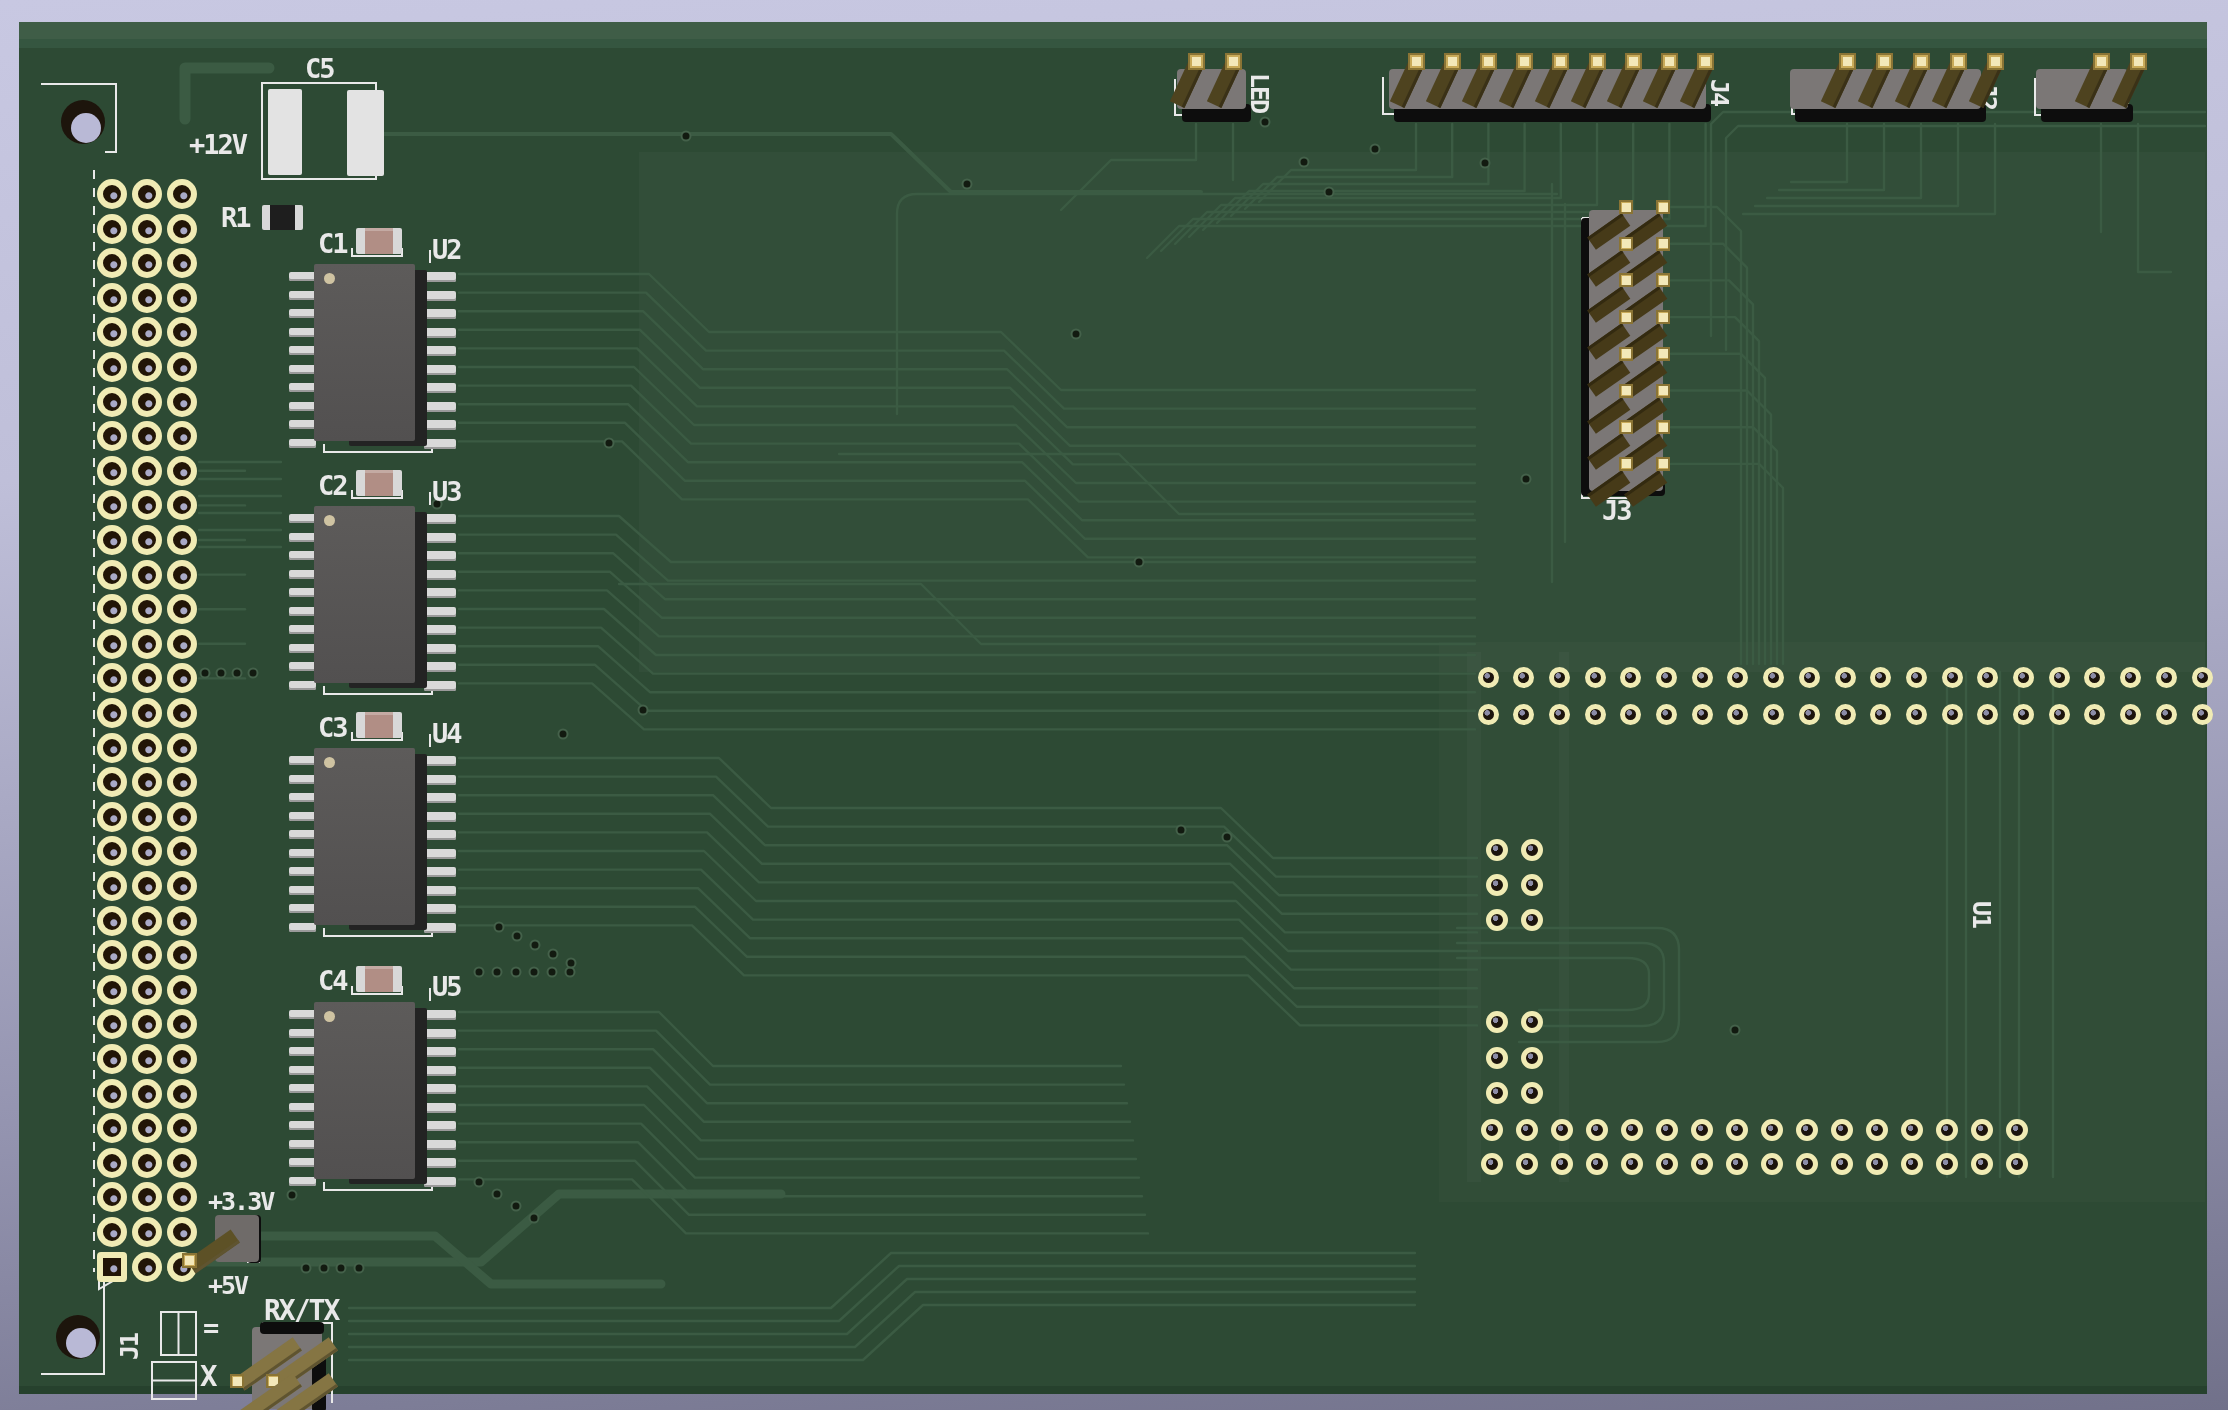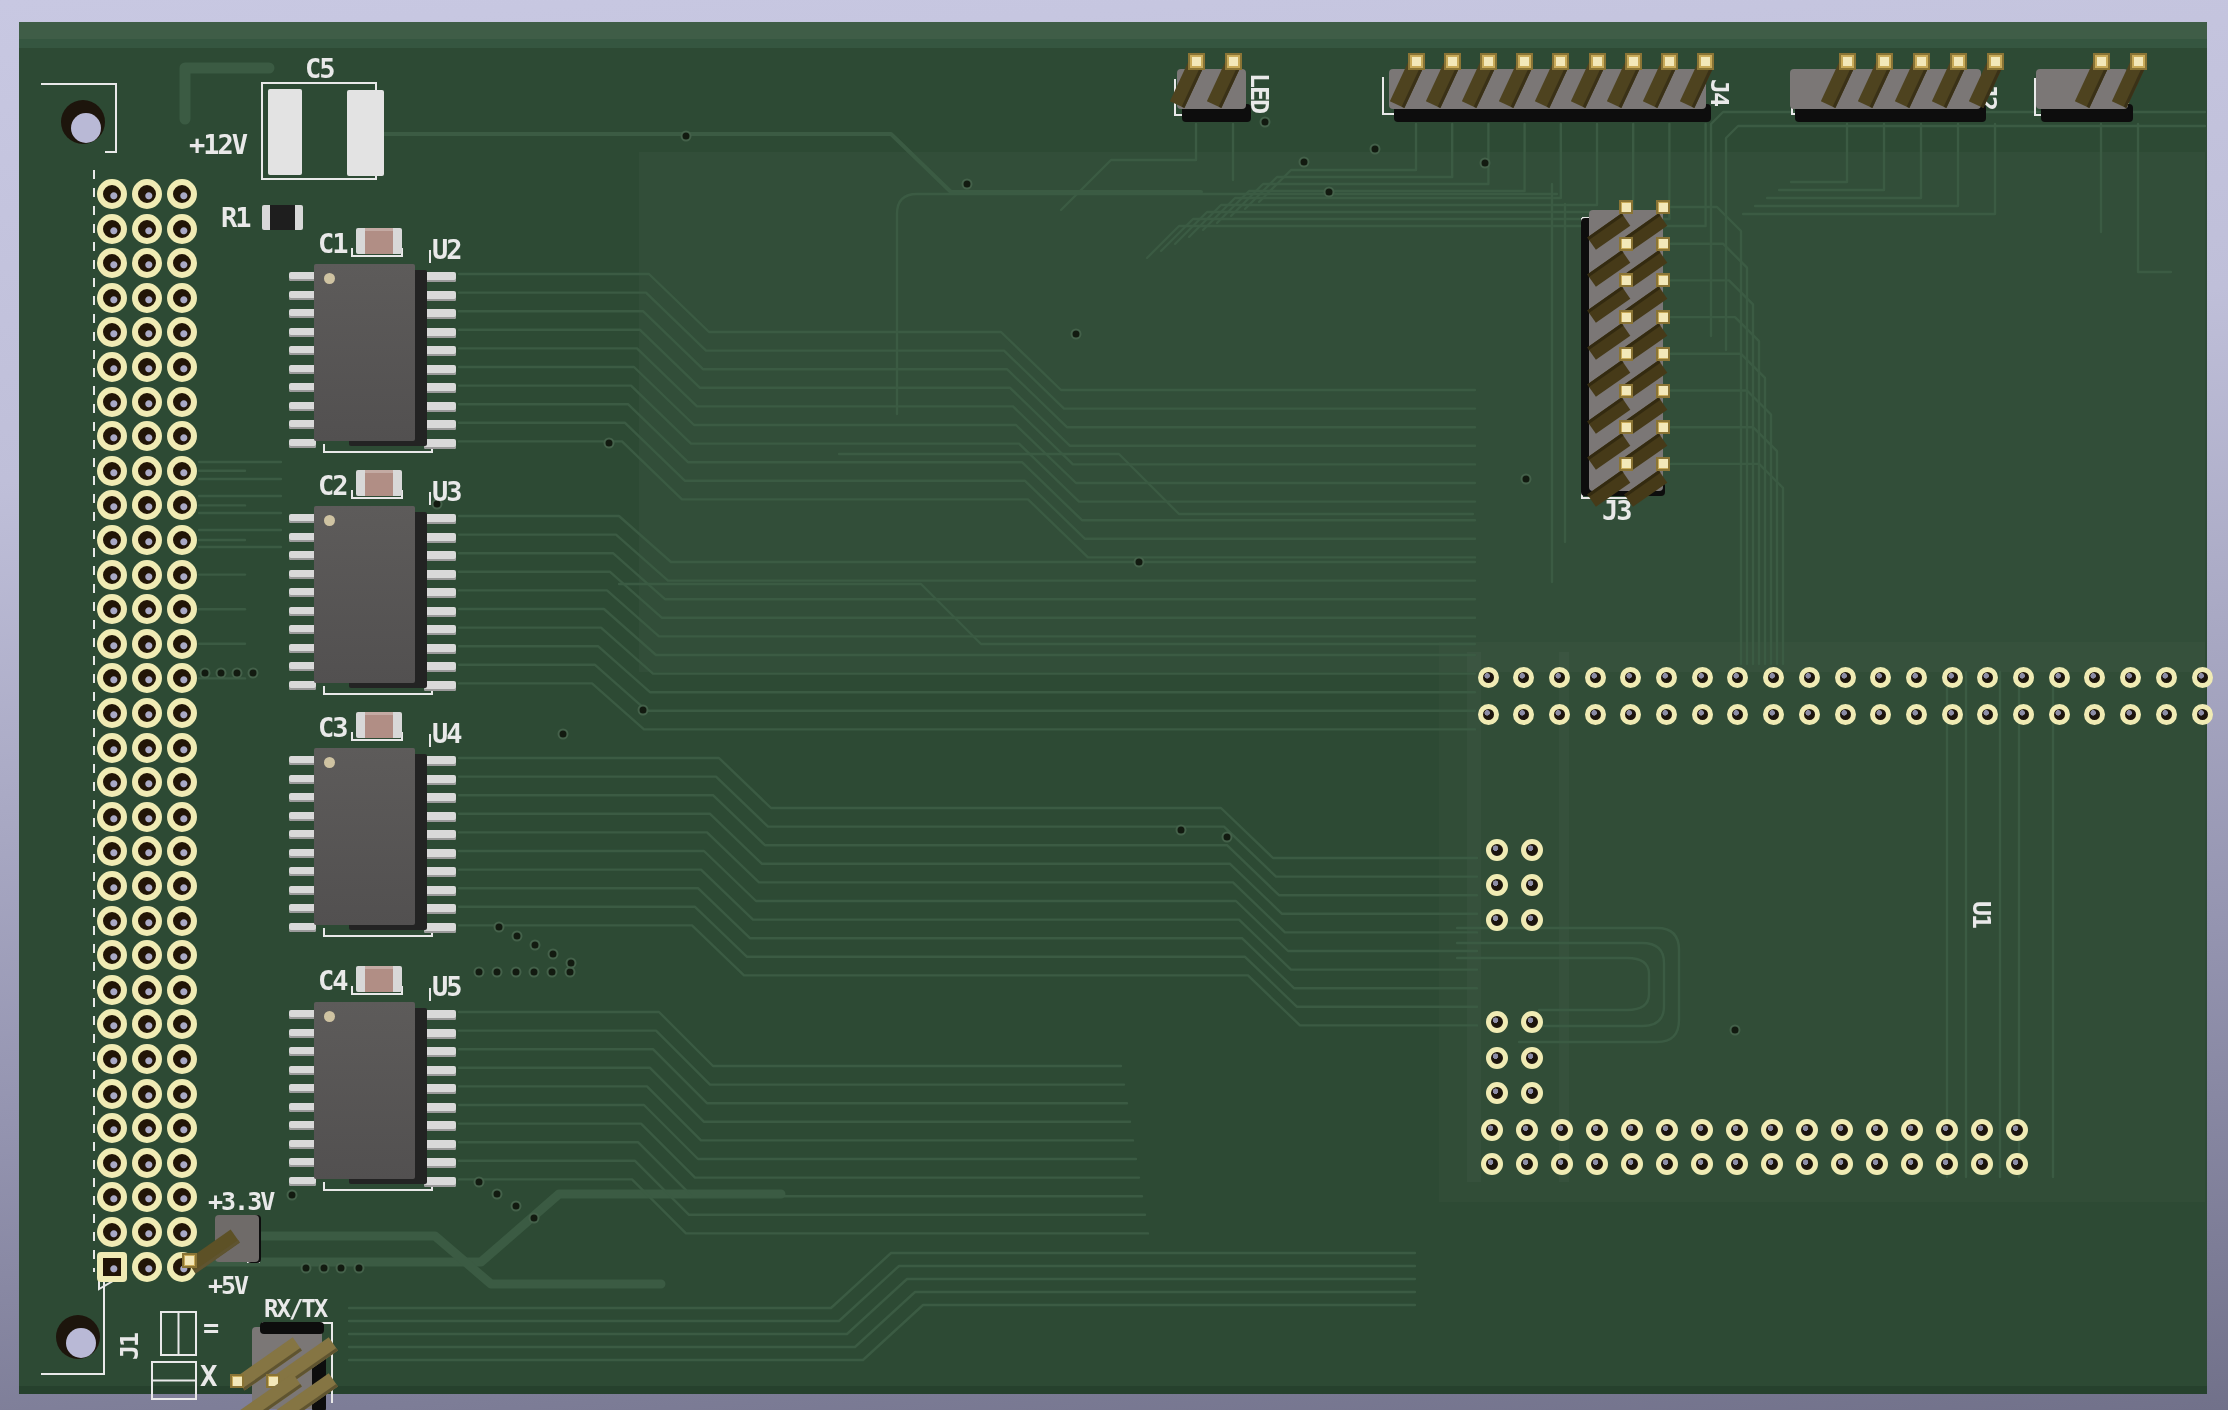--- a/index.html
+++ b/index.html
@@ -253,21 +253,21 @@
         <div class="sl" style="left: 299px; top: 945px; font-size: 27px;">C4</div>
         <div class="sl" style="left: 413px; top: 951px; font-size: 27px;">U5</div>
         <div class="sl" style="left: 1253px; top: 51px; font-size: 25px; transform: rotate(90deg);">LED</div>
         <div class="sl" style="left: 1713px; top: 57px; font-size: 25px; transform: rotate(90deg);">J4</div>
         <div class="sl" style="left: 1981px; top: 61px; font-size: 25px; transform: rotate(90deg);">J2</div>
         <div class="sl" style="left: 2113px; top: 49px; font-size: 25px; transform: rotate(90deg);">SW1</div>
         <div class="sl" style="left: 1583px; top: 475px; font-size: 27px;">J3</div>
         <div class="sl" style="left: 1975px; top: 879px; font-size: 25px; transform: rotate(90deg);">U1</div>
         <div class="sl" style="left: 189px; top: 1167px; font-size: 25px;">+3.3V</div>
         <div class="sl" style="left: 189px; top: 1251px; font-size: 25px;">+5V</div>
-        <div class="sl" style="left: 245px; top: 1275px; font-size: 24px;">RX/TX</div>
+        <div class="sl" style="left: 245px; top: 1275px; font-size: 28px;">RX/TX</div>
         <div class="sl" style="left: 98px; top: 1338px; font-size: 25px; transform: rotate(-90deg);">J1</div>
         <div class="sl" style="left: 184px; top: 1292px; font-size: 27px;">=</div>
         <div class="sl" style="left: 181px; top: 1340px; font-size: 29px;">X</div>
         <div class="pad" style="left: 78px; top: 157px; width: 30px; height: 30px; border: 6.5px solid rgb(240, 235, 180); border-radius: 50%; background: radial-gradient(circle at 60% 60%, rgb(169, 169, 198) 0px, rgb(169, 169, 198) 3px, rgb(34, 21, 7) 4px);"></div>
         <div class="pad" style="left: 78px; top: 191.6px; width: 30px; height: 30px; border: 6.5px solid rgb(240, 235, 180); border-radius: 50%; background: radial-gradient(circle at 60% 60%, rgb(169, 169, 198) 0px, rgb(169, 169, 198) 3px, rgb(34, 21, 7) 4px);"></div>
         <div class="pad" style="left: 78px; top: 226.2px; width: 30px; height: 30px; border: 6.5px solid rgb(240, 235, 180); border-radius: 50%; background: radial-gradient(circle at 60% 60%, rgb(169, 169, 198) 0px, rgb(169, 169, 198) 3px, rgb(34, 21, 7) 4px);"></div>
         <div class="pad" style="left: 78px; top: 260.8px; width: 30px; height: 30px; border: 6.5px solid rgb(240, 235, 180); border-radius: 50%; background: radial-gradient(circle at 60% 60%, rgb(169, 169, 198) 0px, rgb(169, 169, 198) 3px, rgb(34, 21, 7) 4px);"></div>
         <div class="pad" style="left: 78px; top: 295.4px; width: 30px; height: 30px; border: 6.5px solid rgb(240, 235, 180); border-radius: 50%; background: radial-gradient(circle at 60% 60%, rgb(169, 169, 198) 0px, rgb(169, 169, 198) 3px, rgb(34, 21, 7) 4px);"></div>
         <div class="pad" style="left: 78px; top: 330px; width: 30px; height: 30px; border: 6.5px solid rgb(240, 235, 180); border-radius: 50%; background: radial-gradient(circle at 60% 60%, rgb(169, 169, 198) 0px, rgb(169, 169, 198) 3px, rgb(34, 21, 7) 4px);"></div>
         <div class="pad" style="left: 78px; top: 364.6px; width: 30px; height: 30px; border: 6.5px solid rgb(240, 235, 180); border-radius: 50%; background: radial-gradient(circle at 60% 60%, rgb(169, 169, 198) 0px, rgb(169, 169, 198) 3px, rgb(34, 21, 7) 4px);"></div>

